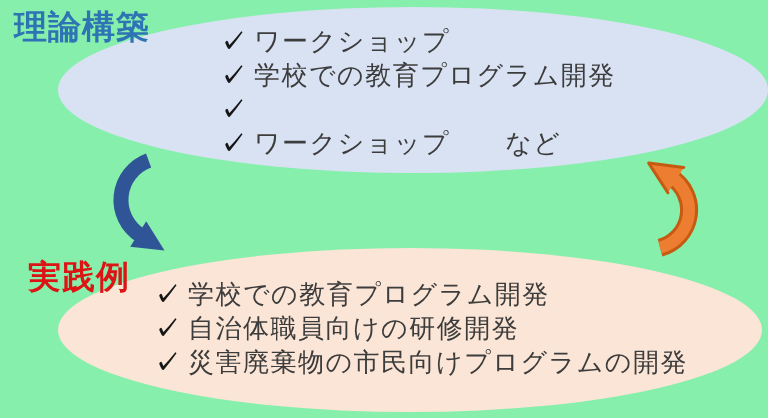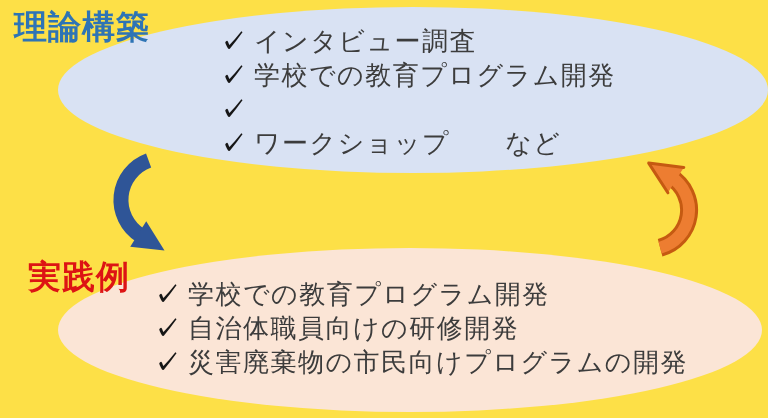--- a/index.html
+++ b/index.html
@@ -1,19 +1,19 @@
 <!DOCTYPE html>
 <html lang="ja"><head>
 <meta charset="utf-8">
 <style>
   html,body{margin:0;padding:0;background:#ffffff;}
   .stage{
     position:relative;
     width:768px;height:418px;
-    background:#fde047;
+    background:#86efac;
     overflow:hidden;
     font-family:"Liberation Sans",sans-serif;
   }
   .ellipse{position:absolute;border-radius:50%;}
   .ellipse-theory{left:58px;top:7px;width:710px;height:166px;background:#d9e2f3;}
   .ellipse-practice{left:58px;top:248px;width:704px;height:164px;background:#fbe5d6;}
   .big-label{
     position:absolute;
     font-size:33px;
     font-weight:600;
@@ -49,21 +49,21 @@
   <div class="ellipse ellipse-theory"></div>
 
   <div class="ellipse ellipse-practice"></div>
 
   <div class="big-label label-theory">理論構築</div>
   <div class="big-label label-practice">実践例</div>
 
   <div class="checklist checklist-theory">
     <div class="row">
       <span class="check">✓</span>
-      <span class="txt">インタビュー調査</span>
+      <span class="txt">ワークショップ</span>
     </div>
     <div class="row">
       <span class="check">✓</span>
       <span class="txt">学校での教育プログラム開発</span>
     </div>
     <div class="row">
       <span class="check">✓</span>
     </div>
     <div class="row">
       <span class="check">✓</span>

